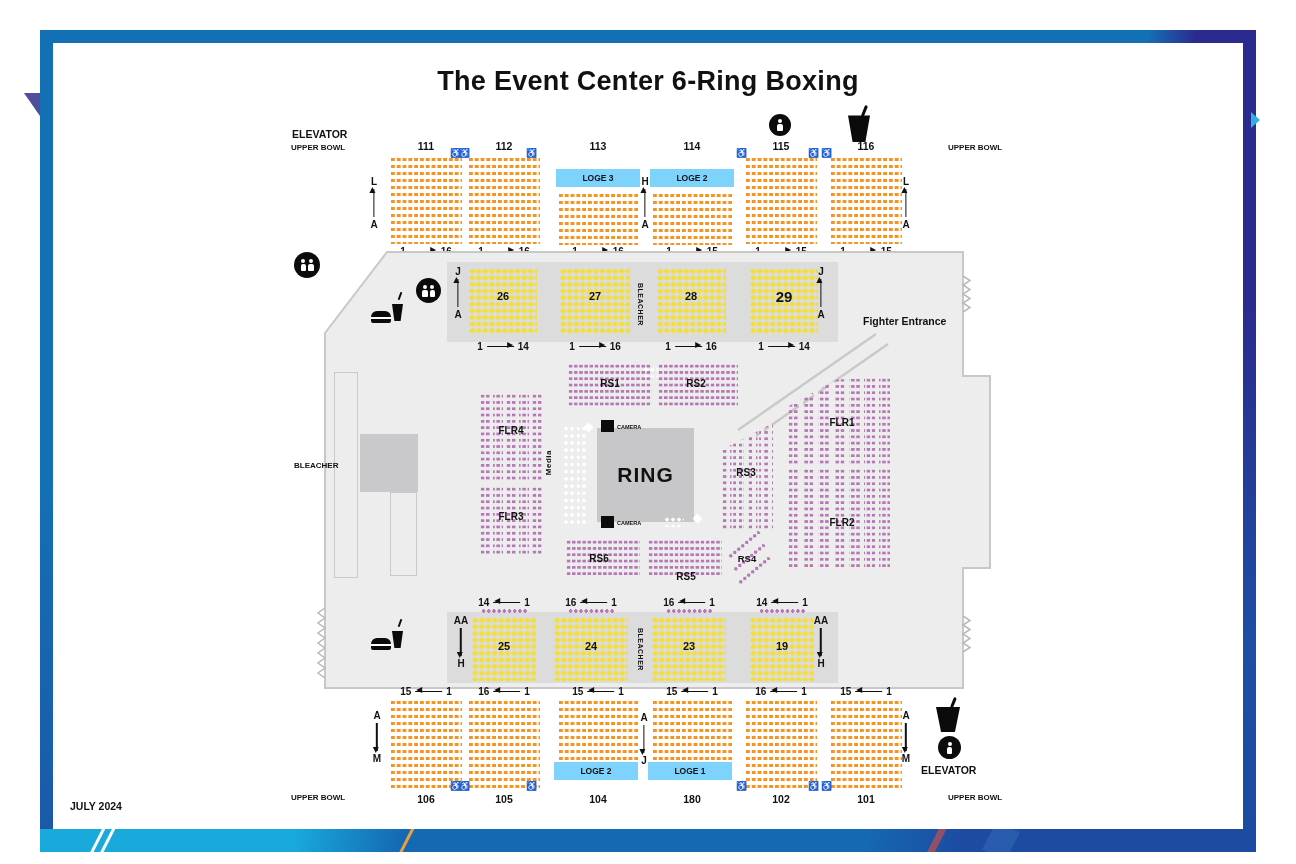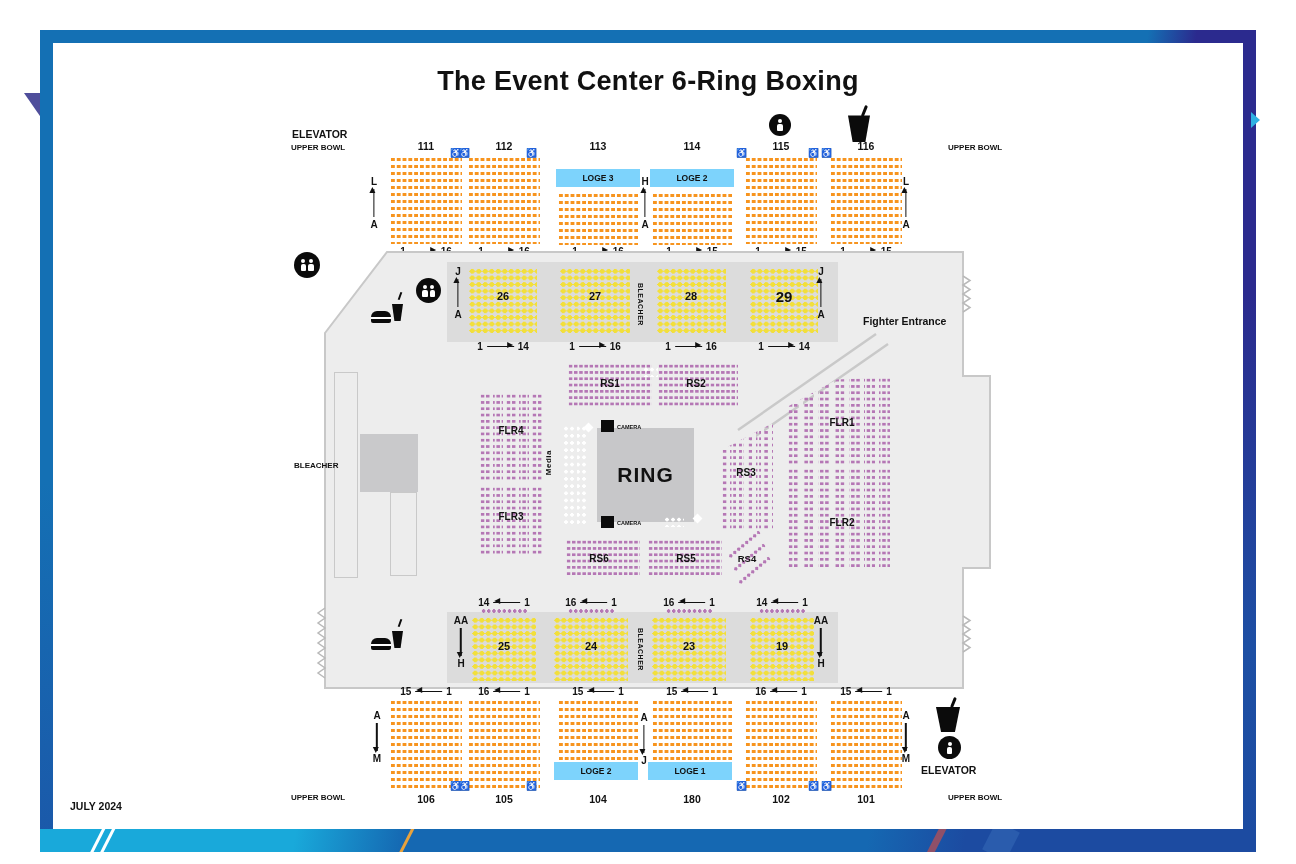--- a/index.html
+++ b/index.html
@@ -278,21 +278,21 @@
   <div class="abs" style="left:722px;top:538px;width:52px;height:46px;">
     <span class="rs4row" style="left:2px;top:4px;"></span>
     <span class="rs4row" style="left:7px;top:17px;"></span>
     <span class="rs4row" style="left:12px;top:30px;"></span>
   </div>
   <div class="slb" style="left:747px;top:558px;font-size:9.5px;">RS4</div>
 
   <div class="dt p" style="left:566px;top:539px;width:74px;height:38px;"></div>
   <div class="slb" style="left:572px;top:558px;margin-left:27px;">RS6</div>
   <div class="dt p" style="left:648px;top:539px;width:74px;height:38px;"></div>
-  <div class="slb" style="left:686px;top:558px;">RS5</div>
+  <div class="slb" style="left:686px;top:576px;">RS5</div>
 
   <div class="dt p cols7" style="left:788px;top:377px;width:106px;height:87px;clip-path:polygon(0 34%,46% 3%,100% 0,100% 100%,0 100%);"></div>
   <div class="slb" style="left:842px;top:422px;">FLR1</div>
   <div class="dt p cols7" style="left:788px;top:468px;width:106px;height:99px;"></div>
   <div class="slb" style="left:842px;top:522px;">FLR2</div>
 
   <div class="small-lbl" style="left:863px;top:315px;font-size:10.5px;">Fighter Entrance</div>
 
   <div class="strip" style="left:447px;top:612px;width:391px;height:71px;"></div>
   <div class="hr l" style="left:504px;top:597px;">

